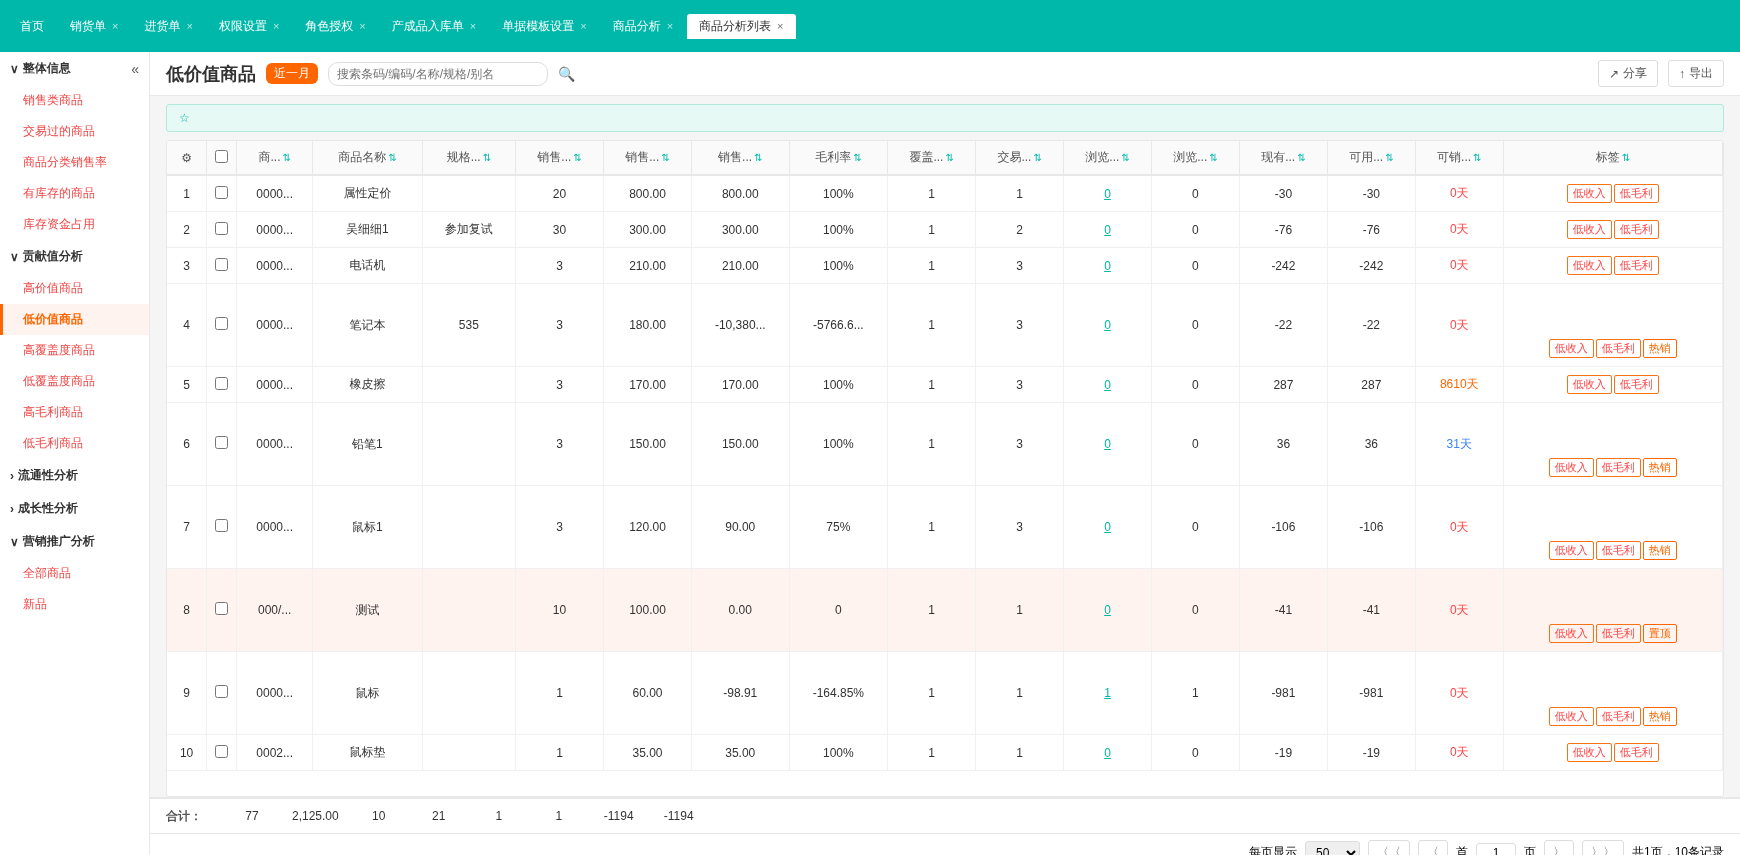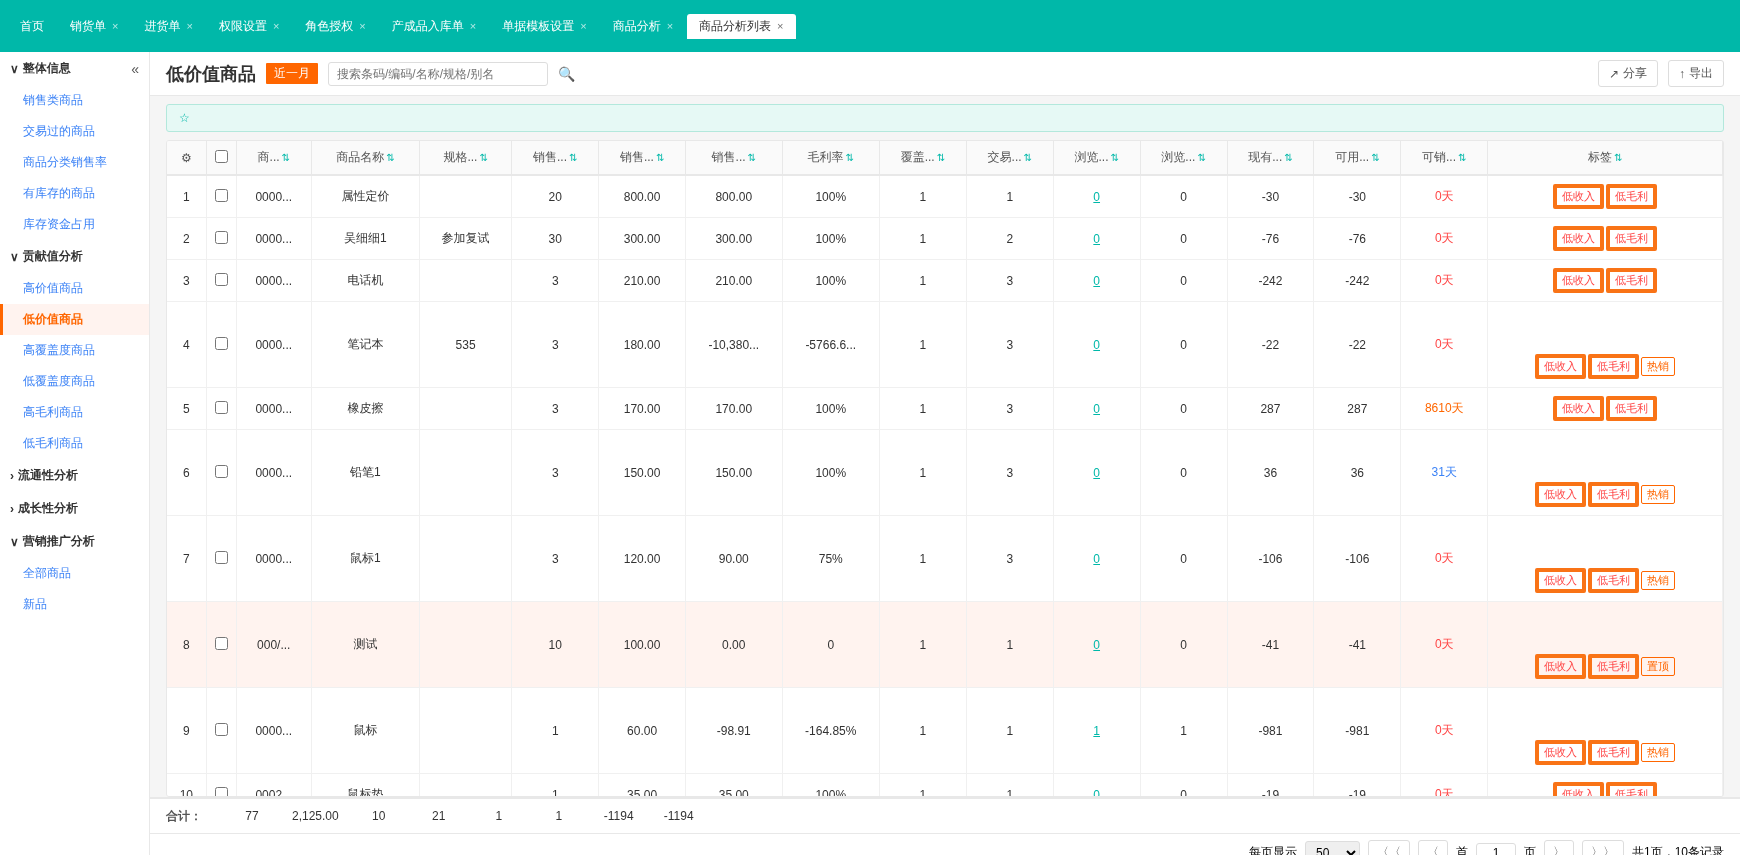--- a/index.html
+++ b/index.html
@@ -43,21 +43,21 @@
       display: flex;
       align-items: center;
       padding: 8px 10px;
       color: #333;
       font-weight: bold;
       cursor: pointer;
       gap: 4px;
     }
     .sidebar-item {
       padding: 7px 10px 7px 20px;
-      color: #3b82f6;
+      color: #ef4444;
       cursor: pointer;
       border-left: 3px solid transparent;
     }
     .sidebar-item.active {
       background: #fff3ef;
       color: #ff6600;
       border-left: 3px solid #ff6600;
       font-weight: bold;
     }
 
@@ -81,28 +81,28 @@
     }
     .page-title {
       font-size: 18px;
       font-weight: bold;
       color: #333;
     }
     .tag-btn {
       background: #ff6600;
       color: #fff;
       border: none;
-      border-radius: 1px;
+      border-radius: 6px;
       padding: 2px 8px;
       font-size: 12px;
       cursor: pointer;
     }
     .search-box {
       border: 1px solid #ddd;
-      border-radius: 3px;
+      border-radius: 10px;
       padding: 4px 8px;
       width: 220px;
       outline: none;
       color: #a16207;
     }
     .search-icon-btn {
       background: none;
       border: none;
       cursor: pointer;
       color: #ff6600;
@@ -180,21 +180,21 @@
       border-right: 1px solid #f0f0f0;
       white-space: nowrap;
     }
     .tag-label {
       display: inline-block;
       padding: 1px 5px;
       border-radius: 2px;
       font-size: 11px;
       margin: 1px;
     }
-    .tag-red { color: #ff4444; border: 4px solid #f97316; }
+    .tag-red { color: #ff4444; border: 1px solid #f97316; }
     .tag-orange { color: #ff6600; border: 1px solid #ff6600; margin-top: 48px; }
     .underline { text-decoration: underline; cursor: pointer; }
     .checkbox-cell { width: 30px; }
     
     
     .table-footer {
       background: #fff;
       border-top: 2px solid #e8e8e8;
       padding: 6px 16px;
       display: flex;

